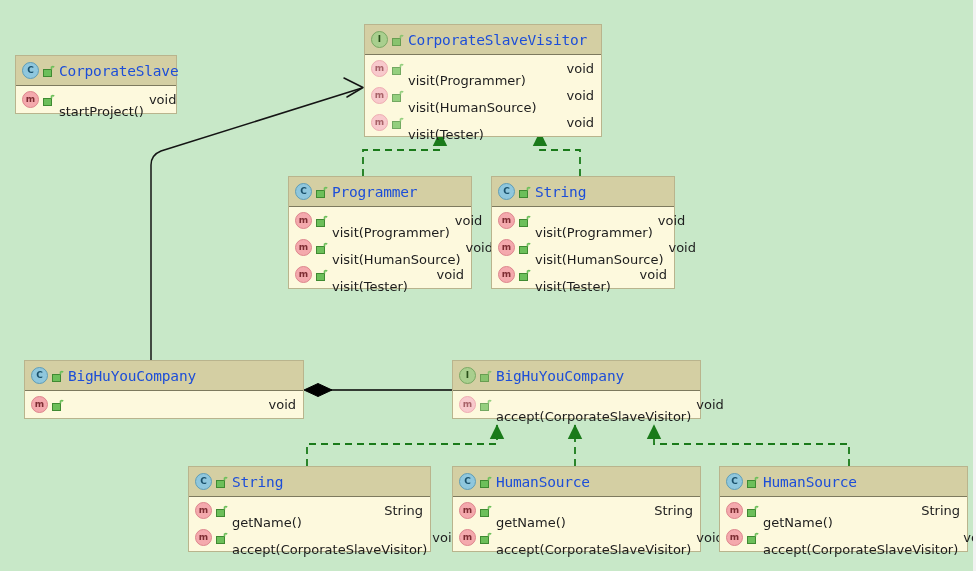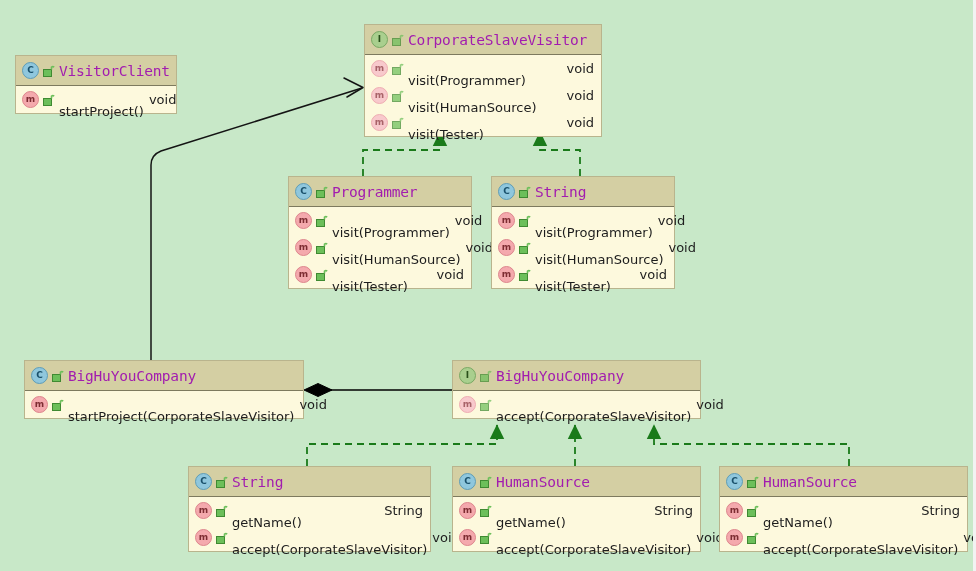--- a/index.html
+++ b/index.html
@@ -40,21 +40,21 @@
     border-bottom: 1px solid #7d7a5e;
     height: 30px;
     display: flex;
     align-items: center;
     padding: 0 7px 0 6px;
     box-sizing: border-box;
   }
   .node-title {
     font-family: "DejaVu Sans Mono", monospace;
     font-size: 14.5px;
-    color: #a21caf;
+    color: #1d4ed8;
     letter-spacing: -0.2px;
     white-space: nowrap;
     margin-left: 4px;
   }
   .member {
     height: 27px;
     display: flex;
     align-items: center;
     padding: 0 7px 0 6px;
     box-sizing: border-box;
@@ -173,21 +173,21 @@
 
   <div class="node" style="left:15px; top:55px; width:162px;">
     <div class="node-header">
       <span class="ico ico-circle ico-class">C</span>
       <span class="ico ico-lock">
         <svg viewBox="0 0 13 14" width="13" height="14" xmlns="http://www.w3.org/2000/svg">
           <rect x="1.5" y="5.5" width="8" height="7" fill="#6cbf5a" stroke="#3f8a32" stroke-width="1"></rect>
           <path d="M 9.5 5.5 L 9.5 3.2 A 2.2 2.2 0 0 1 12.2 3.2" fill="none" stroke="#6cbf5a" stroke-width="1.6"></path>
         </svg>
       </span>
-      <span class="node-title">VisitorClient</span>
+      <span class="node-title">CorporateSlave</span>
     </div>
     <div class="member">
       <span class="ico ico-circle ico-method">m</span>
       <span class="ico ico-lock">
         <svg viewBox="0 0 13 14" width="13" height="14" xmlns="http://www.w3.org/2000/svg">
           <rect x="1.5" y="5.5" width="8" height="7" fill="#6cbf5a" stroke="#3f8a32" stroke-width="1"></rect>
           <path d="M 9.5 5.5 L 9.5 3.2 A 2.2 2.2 0 0 1 12.2 3.2" fill="none" stroke="#6cbf5a" stroke-width="1.6"></path>
         </svg>
       </span>
       <span class="member-name">startProject()</span>
@@ -355,21 +355,20 @@
       <span class="node-title">BigHuYouCompany</span>
     </div>
     <div class="member">
       <span class="ico ico-circle ico-method">m</span>
       <span class="ico ico-lock">
         <svg viewBox="0 0 13 14" width="13" height="14" xmlns="http://www.w3.org/2000/svg">
           <rect x="1.5" y="5.5" width="8" height="7" fill="#6cbf5a" stroke="#3f8a32" stroke-width="1"></rect>
           <path d="M 9.5 5.5 L 9.5 3.2 A 2.2 2.2 0 0 1 12.2 3.2" fill="none" stroke="#6cbf5a" stroke-width="1.6"></path>
         </svg>
       </span>
-      <span class="member-name">startProject(CorporateSlaveVisitor)</span>
       <span class="member-spacer"></span>
       <span class="member-type">void</span>
     </div>
   </div>
 
   <div class="node" style="left:452px; top:360px; width:249px;">
     <div class="node-header">
       <span class="ico ico-circle ico-interface">I</span>
       <span class="ico ico-lock dim">
         <svg viewBox="0 0 13 14" width="13" height="14" xmlns="http://www.w3.org/2000/svg">

